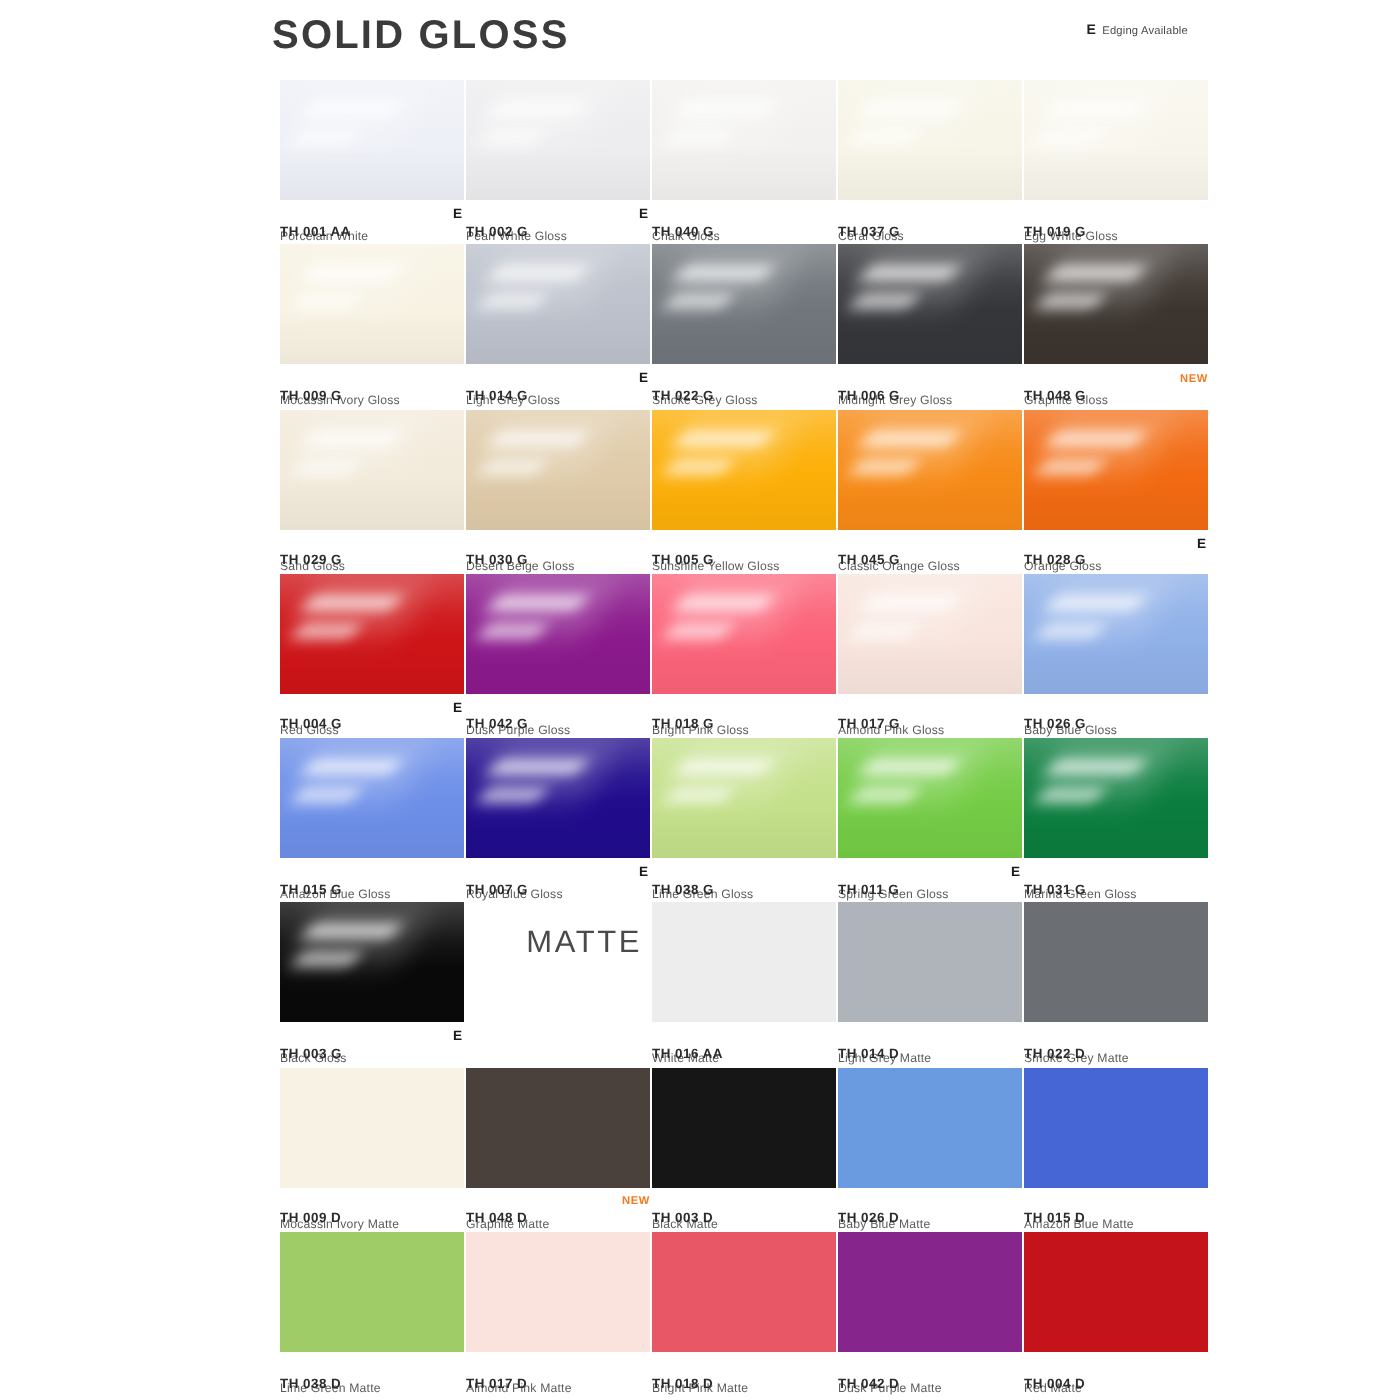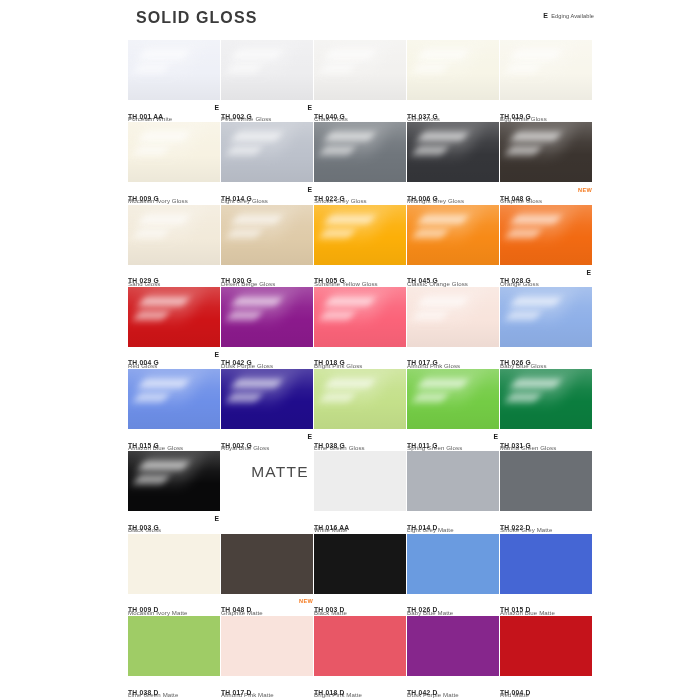--- a/index.html
+++ b/index.html
@@ -21,21 +21,21 @@
     position: absolute;
     left: 136px;
     top: 8px;
     width: 458px;
     height: 26px;
   }
   #page-title {
     position: absolute;
     left: 0;
     top: 0;
-    font-size: 16px;
+    font-size: 20px;
     font-weight: 700;
     letter-spacing: 1.1px;
     color: #3b3b3b;
     line-height: 20px;
     white-space: nowrap;
   }
   #legend {
     position: absolute;
     right: 0;
     top: 4px;
@@ -52,21 +52,21 @@
   }
   #legend .legend-text {
     font-size: 5.6px;
     color: #4a4a4a;
     letter-spacing: 0.1px;
   }
 
   
   #grid {
     position: absolute;
-    left: 128px;
+    left: 140px;
     top: 40px;
     width: 465px;
   }
   .row {
     position: relative;
     height: 82.3px;
   }
   .cell {
     position: absolute;
     top: 0;

